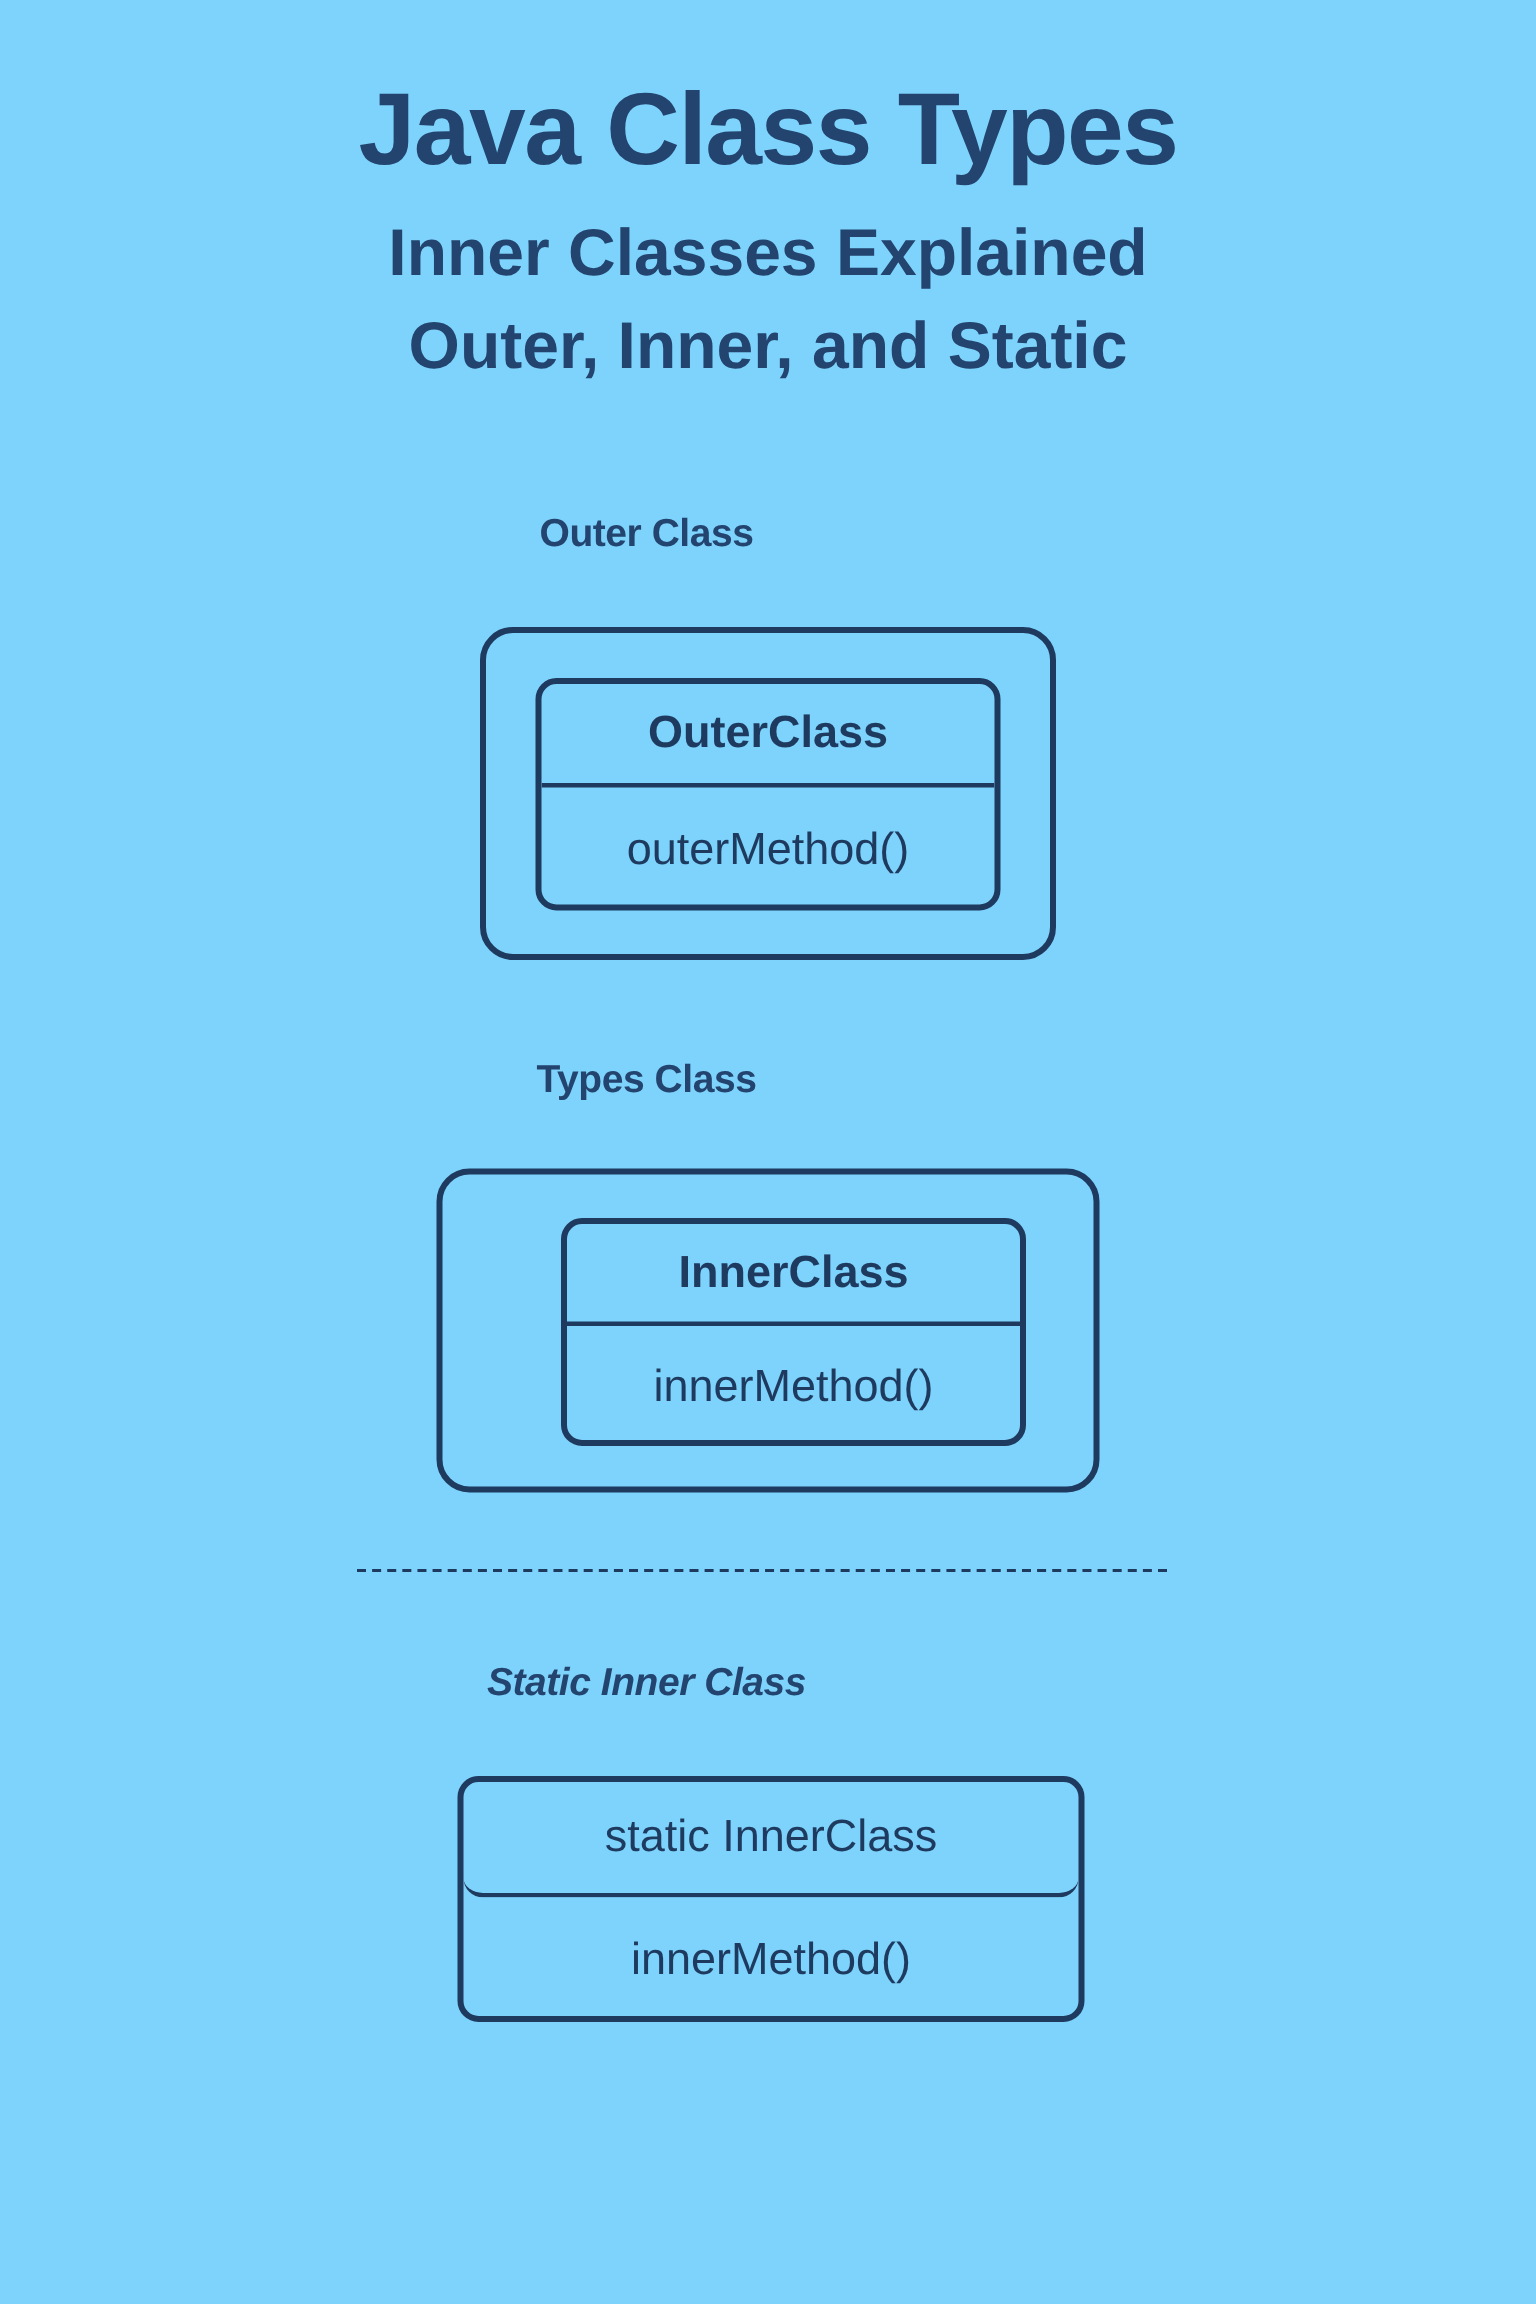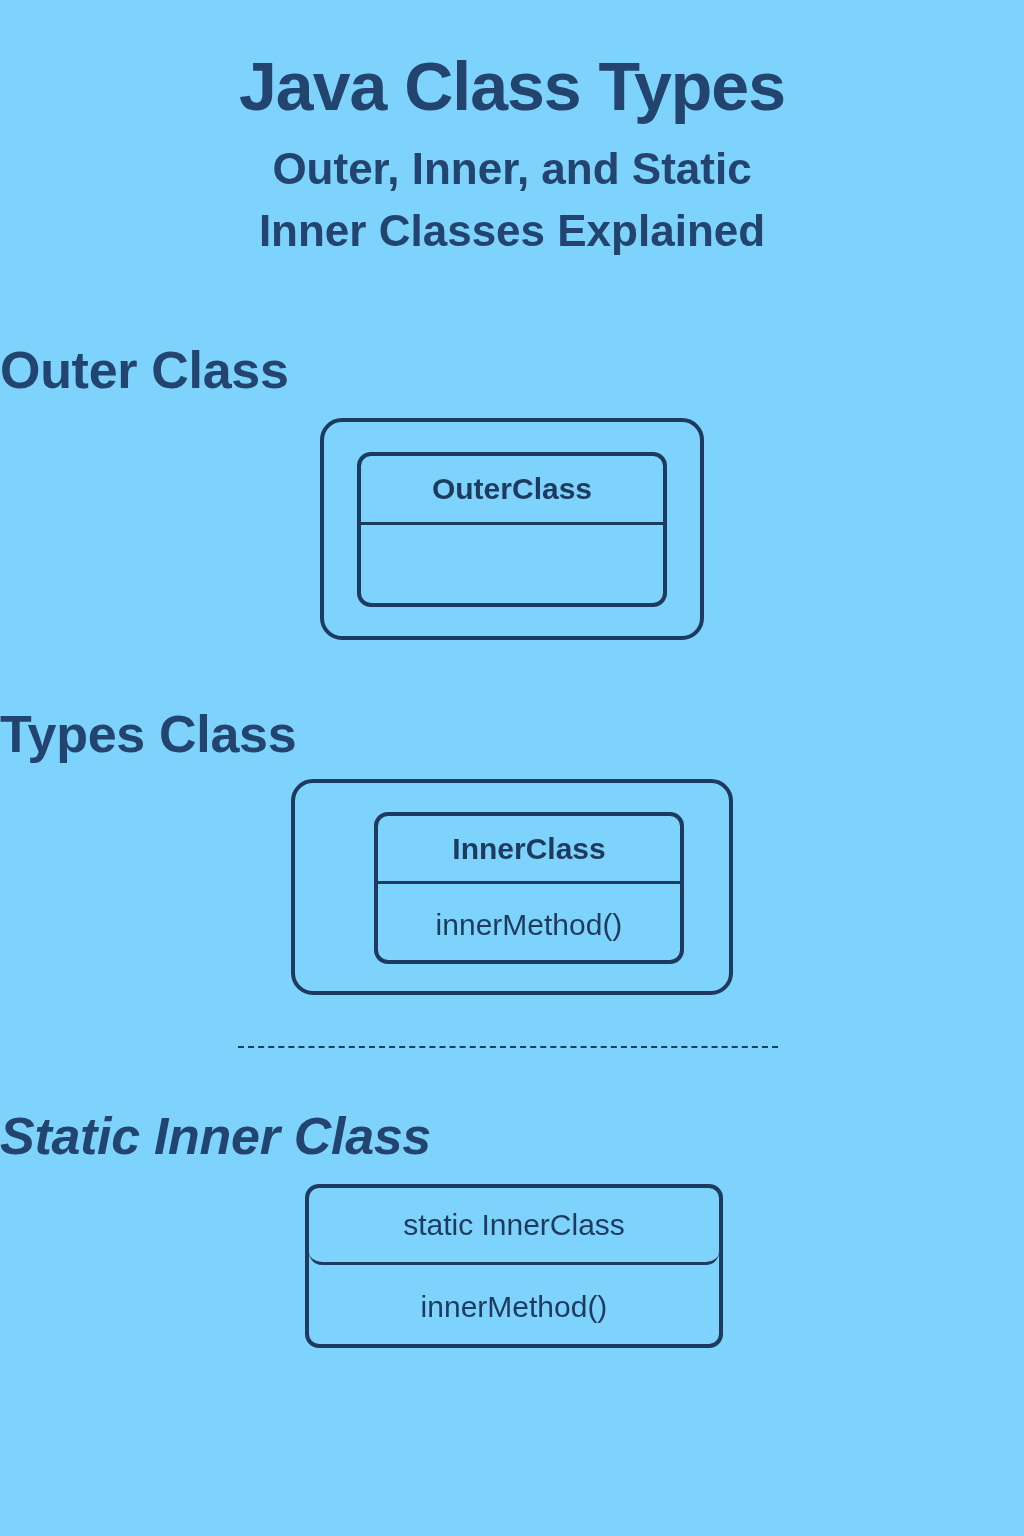--- a/index.html
+++ b/index.html
@@ -47,22 +47,22 @@
   }
   .subtitle .sub-line {
     display: block;
   }
 
   
   .section-heading {
     position: absolute;
     width: 862px;
     left: 0;
-    text-align: left;
-    font-size: 52px;
+    text-align: center;
+    font-size: 26px;
     font-weight: bold;
     color: #23446E;
     letter-spacing: -0.3px;
   }
   #heading-outer  { top: 340px; }
   #heading-inner  { top: 704px; }
   #heading-static { top: 1106px; font-style: italic; }
 
   
   .wrapper {
@@ -135,31 +135,32 @@
   }
 </style>
 </head>
 <body>
 
 <div class="page">
 
   <div class="header">
     <h1 class="title">Java Class Types</h1>
     <div class="subtitle">
+      <span class="sub-line">Inner Classes Explained</span>
       <span class="sub-line">Outer, Inner, and Static</span>
-      <span class="sub-line">Inner Classes Explained</span>
     </div>
   </div>
 
   <div class="section-heading" id="heading-outer">Outer Class</div>
 
   <div class="wrapper" id="wrapper-outer"></div>
 
   <div class="class-box" id="box-outer">
     <div class="class-name">OuterClass</div>
+    <div class="class-method">outerMethod()</div>
   </div>
 
   <div class="section-heading" id="heading-inner">Types Class</div>
 
   <div class="wrapper" id="wrapper-inner"></div>
 
   <div class="class-box" id="box-inner">
     <div class="class-name">InnerClass</div>
     <div class="class-method">innerMethod()</div>
   </div>

